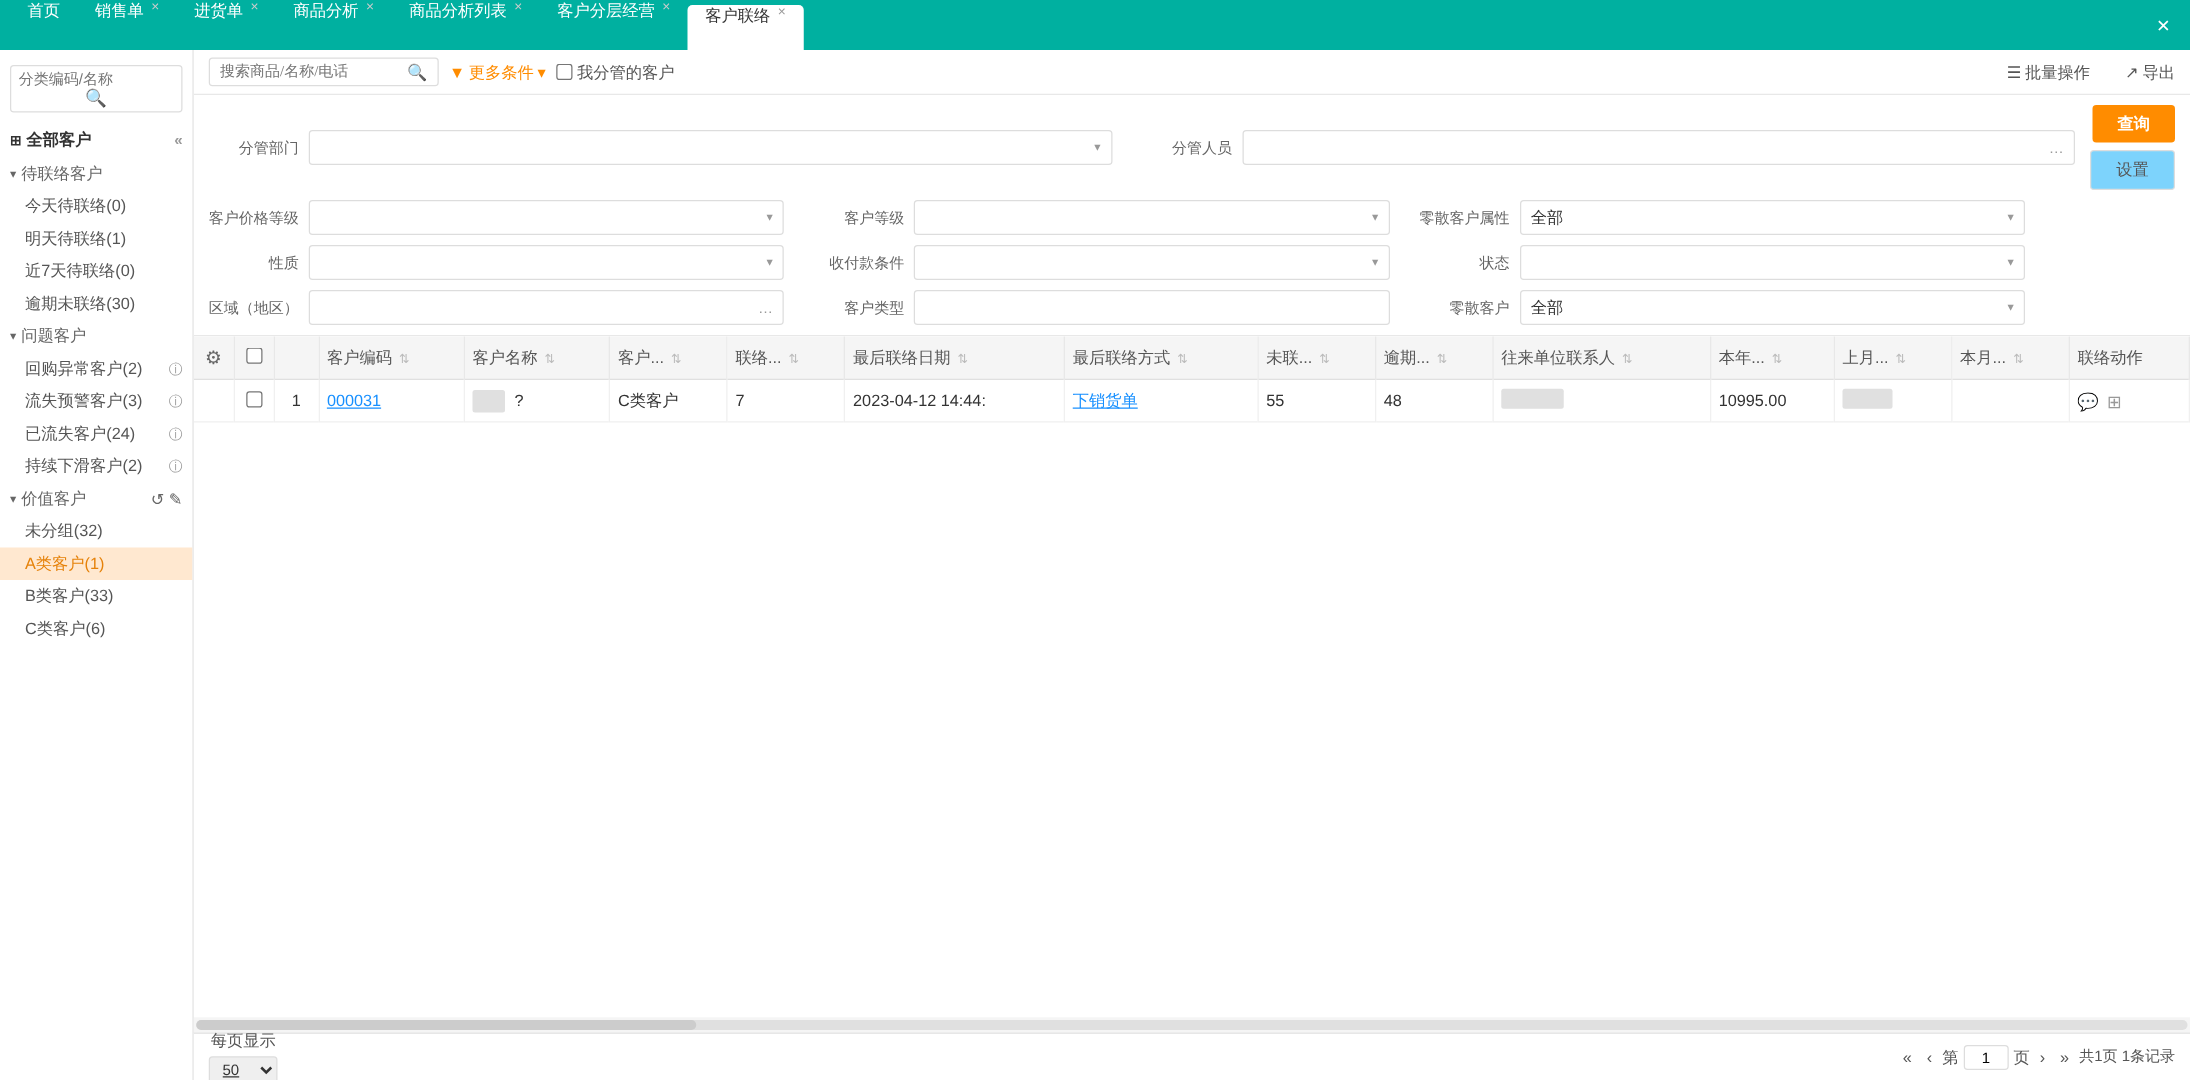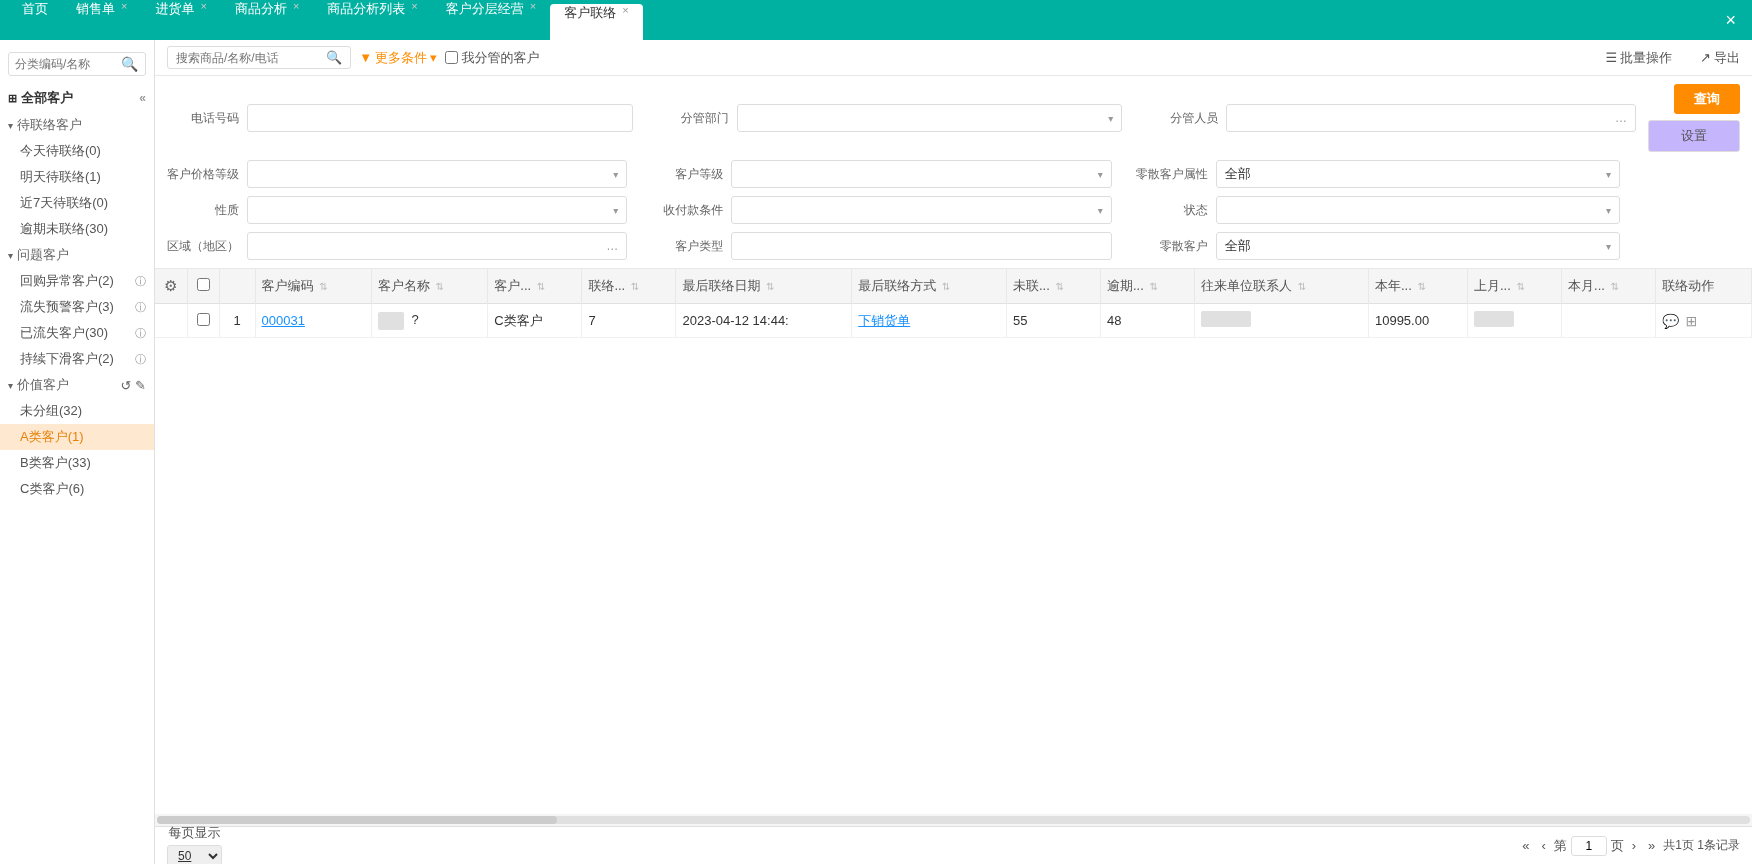--- a/index.html
+++ b/index.html
@@ -22,21 +22,21 @@
     
     .main-layout { display: flex; height: calc(864px - 40px); }
 
     
     .sidebar {
       width: 155px; background: #fff; border-right: 1px solid #e0e0e0; overflow-y: auto;
       flex-shrink: 0; padding: 8px 0;
     }
     .sidebar-search {
       display: flex; align-items: center; margin: 4px 8px 8px; border: 1px solid #ddd;
-      border-radius: 3px; padding: 3px 6px; background: #fff;
+      border-radius: 3px; padding: 3px 6px; background: #fff; flex-direction: column;
     }
     .sidebar-search input { border: none; outline: none; font-size: 12px; width: 100%; color: #999; }
     .sidebar-search .s-icon { color: #00b0a0; font-size: 14px; }
 
     .sidebar-group-header {
       display: flex; align-items: center; justify-content: space-between;
       padding: 5px 8px; font-weight: bold; color: #333; font-size: 13px;
     }
     .sidebar-section-title {
       display: flex; align-items: center; padding: 4px 8px; color: #666; font-size: 12px; gap: 4px;
@@ -85,22 +85,22 @@
       display: flex; align-items: center; justify-content: space-between; cursor: pointer;
       min-height: 28px;
     }
     .filter-input .arrow { color: #999; font-size: 10px; }
     .filter-input .dots { color: #999; font-size: 12px; }
     .btn-query {
       background: #ff8c00; color: #fff; border: none; border-radius: 3px;
       padding: 6px 20px; cursor: pointer; font-size: 13px; font-weight: bold;
     }
     .btn-settings {
-      background: #c4b5fd; color: #555; border: 1px solid #ddd; border-radius: 3px;
-      padding: 6px 32px; cursor: pointer; font-size: 13px; margin-top: 6px;
+      background: #7dd3fc; color: #555; border: 1px solid #ddd; border-radius: 3px;
+      padding: 6px 20px; cursor: pointer; font-size: 13px; margin-top: 6px;
     }
     .action-btns { display: flex; flex-direction: column; align-items: flex-end; padding-left: 12px; }
 
     
     .table-area { flex: 1; overflow: auto; background: #fff; margin: 0; }
     table { width: 100%; border-collapse: collapse; font-size: 12px; }
     table thead tr { background: #f5f5f5; border-bottom: 1px solid #e0e0e0; }
     table thead th {
       padding: 8px 6px; text-align: left; color: #555; font-weight: normal;
       border-right: 1px solid #e8e8e8; white-space: nowrap; position: relative;
@@ -213,21 +213,21 @@
     </div>
     <div class="sidebar-item">
       <span>回购异常客户(2)</span>
       <span class="info-icon">ⓘ</span>
     </div>
     <div class="sidebar-item">
       <span>流失预警客户(3)</span>
       <span class="info-icon">ⓘ</span>
     </div>
     <div class="sidebar-item">
-      <span>已流失客户(30)</span>
+      <span>已流失客户(24)</span>
       <span class="info-icon">ⓘ</span>
     </div>
     <div class="sidebar-item">
       <span>持续下滑客户(2)</span>
       <span class="info-icon">ⓘ</span>
     </div>
 
     <div class="sidebar-section-title">
       <span class="triangle">▾</span>
       <span>价值客户</span>
@@ -248,21 +248,21 @@
     </div>
     <div class="sidebar-item">
       <span>C类客户(6)</span>
     </div>
   </div>
 
   <div class="content-area">
 
     <div class="filter-bar">
       <div class="filter-search">
-        <input type="text" style="font-size: 12px; color: #15803d; border: none; outline: none; width: 150px;" placeholder="搜索商品/名称/电话">
+        <input type="text" style="font-size: 12px; color: #15803d; border: none; outline: none; width: 150px; font-family: Liberation Serif, serif;" placeholder="搜索商品/名称/电话">
         <span class="s-icon" style="color:#00b0a0;">🔍</span>
       </div>
       <div class="filter-more">
         <span style="color:#ff8c00;">▼</span>
         <span style="color:#ff8c00;">更多条件</span>
         <span style="color:#ff8c00;">▾</span>
       </div>
       <label class="filter-checkbox">
         <input type="checkbox" style="">
         <span>我分管的客户</span>
@@ -275,24 +275,20 @@
       <div style="width:12px;"></div>
       <div class="btn-export">
         <span>↗</span>
         <span>导出</span>
       </div>
     </div>
 
     <div class="adv-filter">
 
       <div class="adv-filter-row">
-        <div class="filter-field">
-          <span class="filter-label">电话号码</span>
-          <div class="filter-input" style="margin-right:24px;"></div>
-        </div>
         <div class="filter-field">
           <span class="filter-label">分管部门</span>
           <div class="filter-input" style="margin-right:24px;">
             <span></span>
               <span class="arrow">▾</span>
           </div>
         </div>
         <div class="filter-field">
           <span class="filter-label">分管人员</span>
           <div class="filter-input" style="flex:1;">

